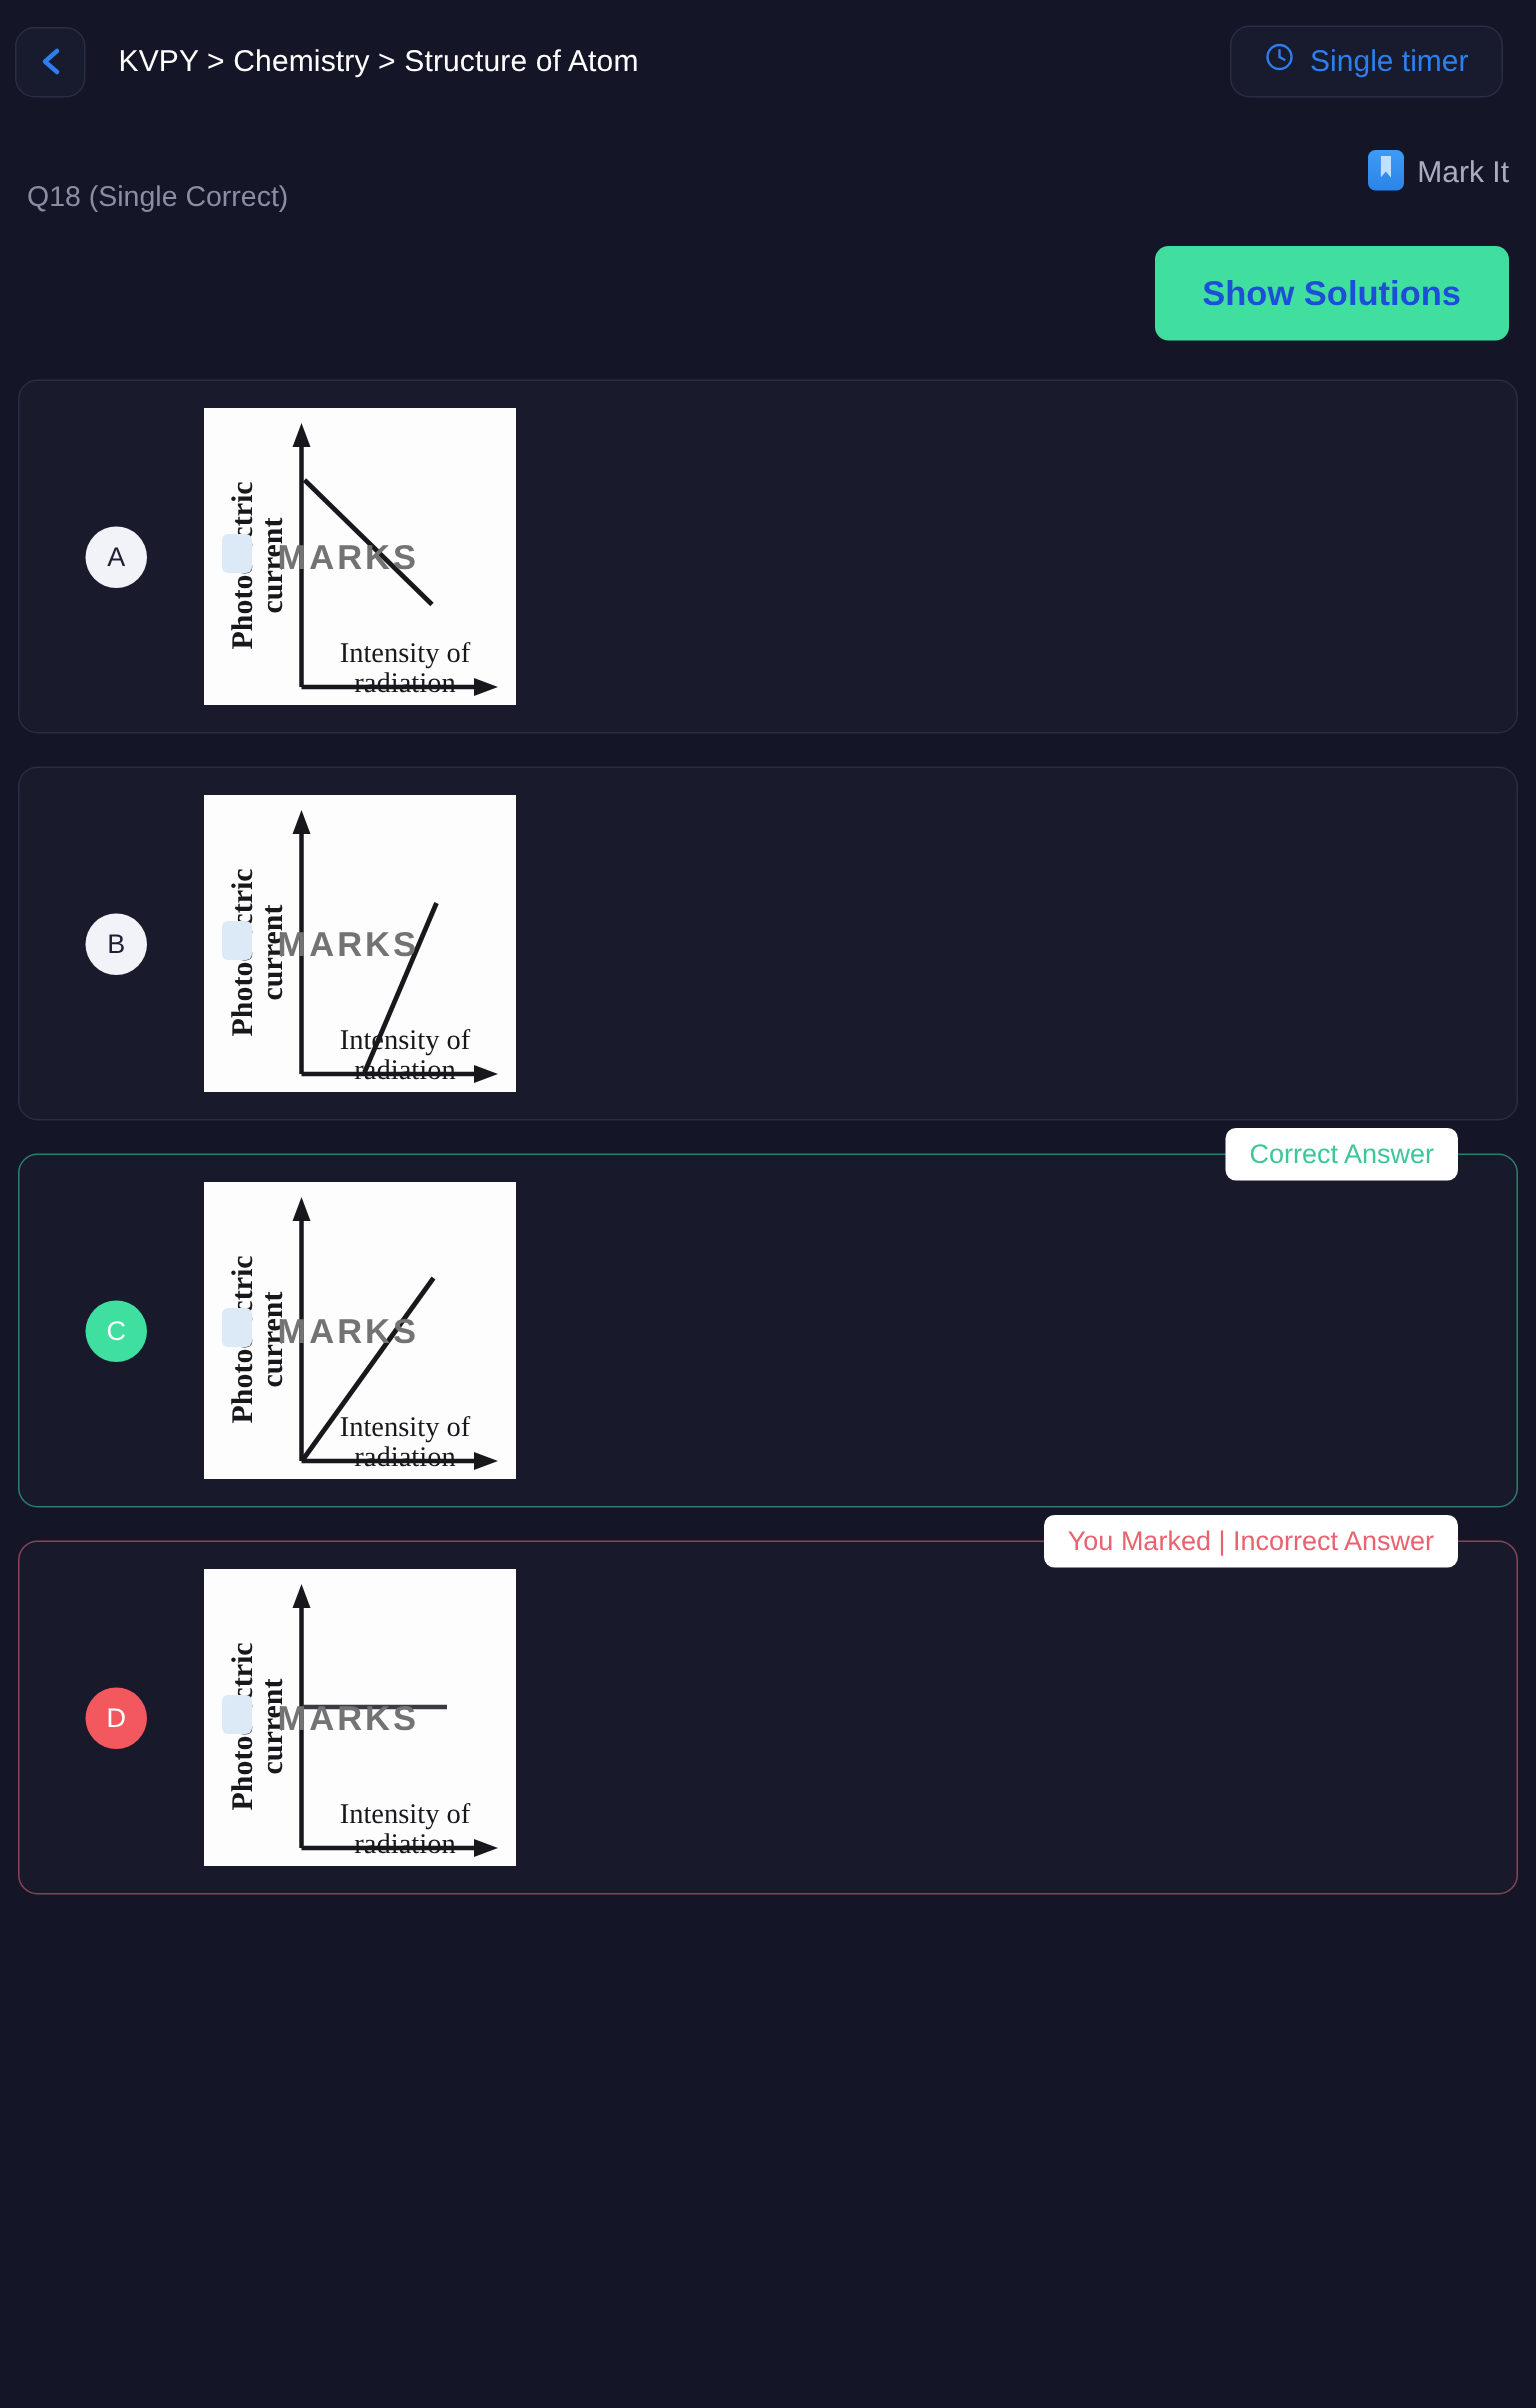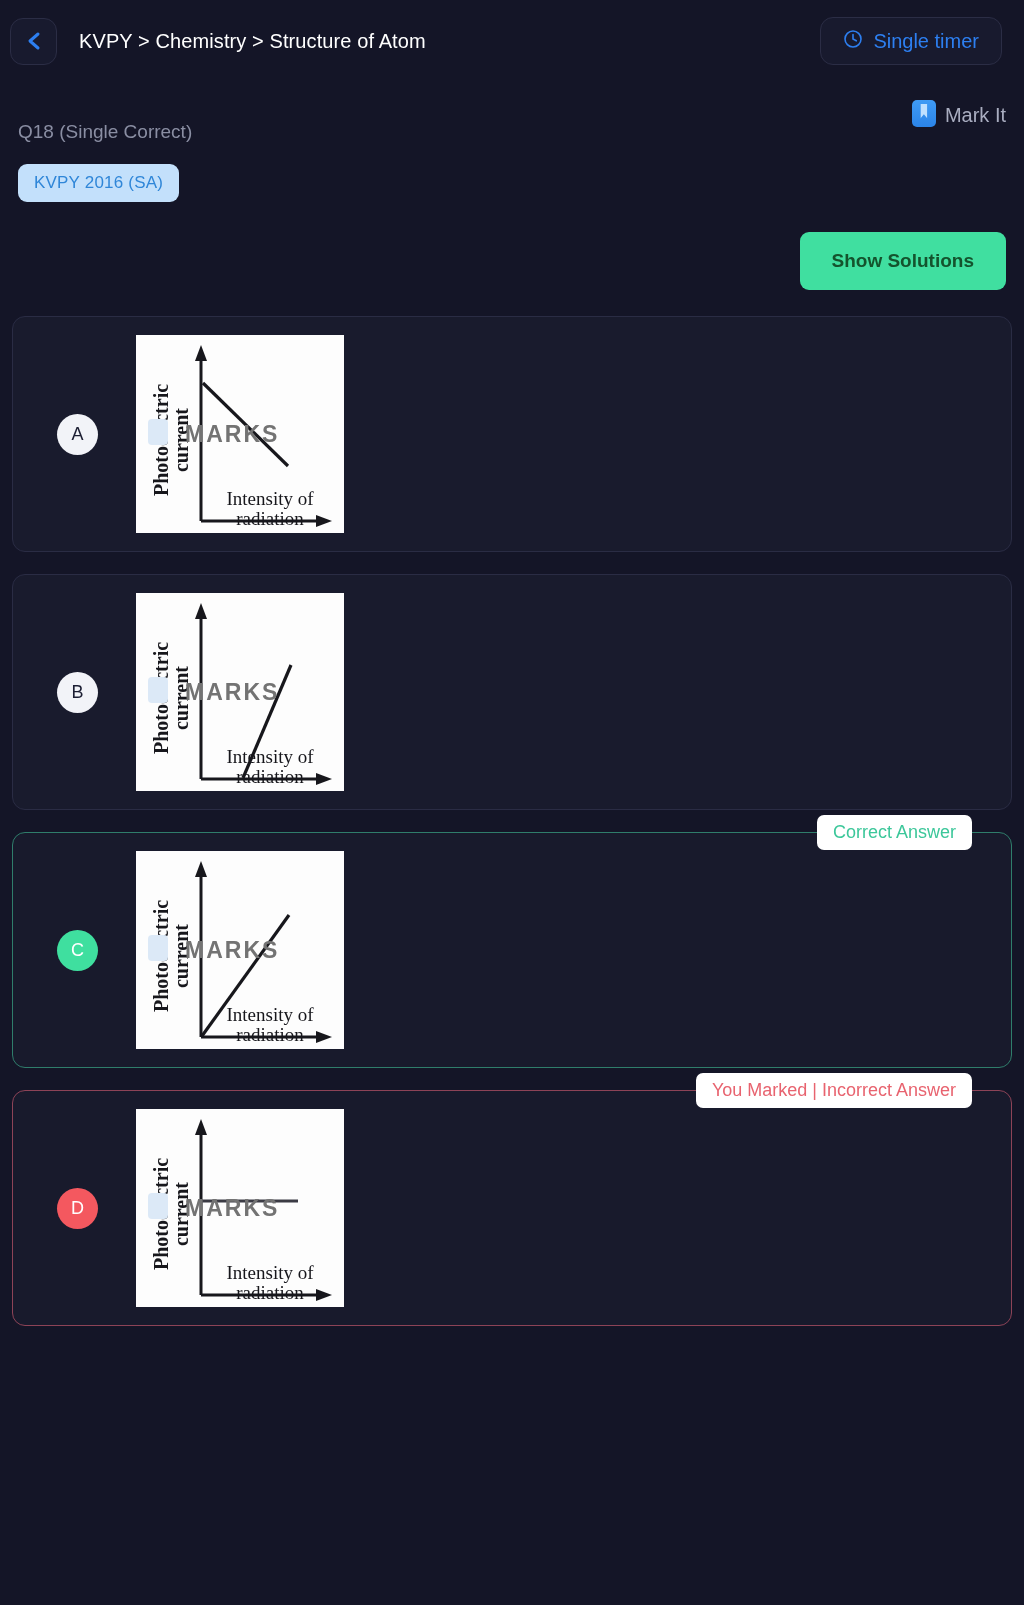--- a/index.html
+++ b/index.html
@@ -114,22 +114,22 @@
     letter-spacing: .2px;
   }
 
   
   .sol-row {
     display: flex; justify-content: flex-end;
     padding: 30px 8px 0 0;
   }
   .show-sol {
     background: #40dfa0;
-    color: #14532d;
-    font-size: 19px;
+    color: #1d4ed8;
+    font-size: 23px;
     font-weight: bold;
     border: none;
     border-radius: 9px;
     padding: 18px 32px;
     cursor: pointer;
     font-family: "Liberation Sans", sans-serif;
   }
 
   
   .options { padding: 26px 2px 0 2px; }
@@ -242,23 +242,20 @@
   <div class="meta-row">
     <div class="qnum">Q18 (Single Correct)</div>
     <div class="spacer"></div>
     <div class="markit">
       <span class="bookmark-ic"></span>
       <span class="markit-label">Mark It</span>
     </div>
   </div>
 
 
-  <div class="tag-row">
-    <span class="tag">KVPY 2016 (SA)</span>
-  </div>
 
   <div class="sol-row">
     <button class="show-sol">Show Solutions</button>
   </div>
 
   <div class="options">
 
     <div class="opt-wrap">
       <div class="opt-card">
         <div class="opt-letter neutral">A</div>

